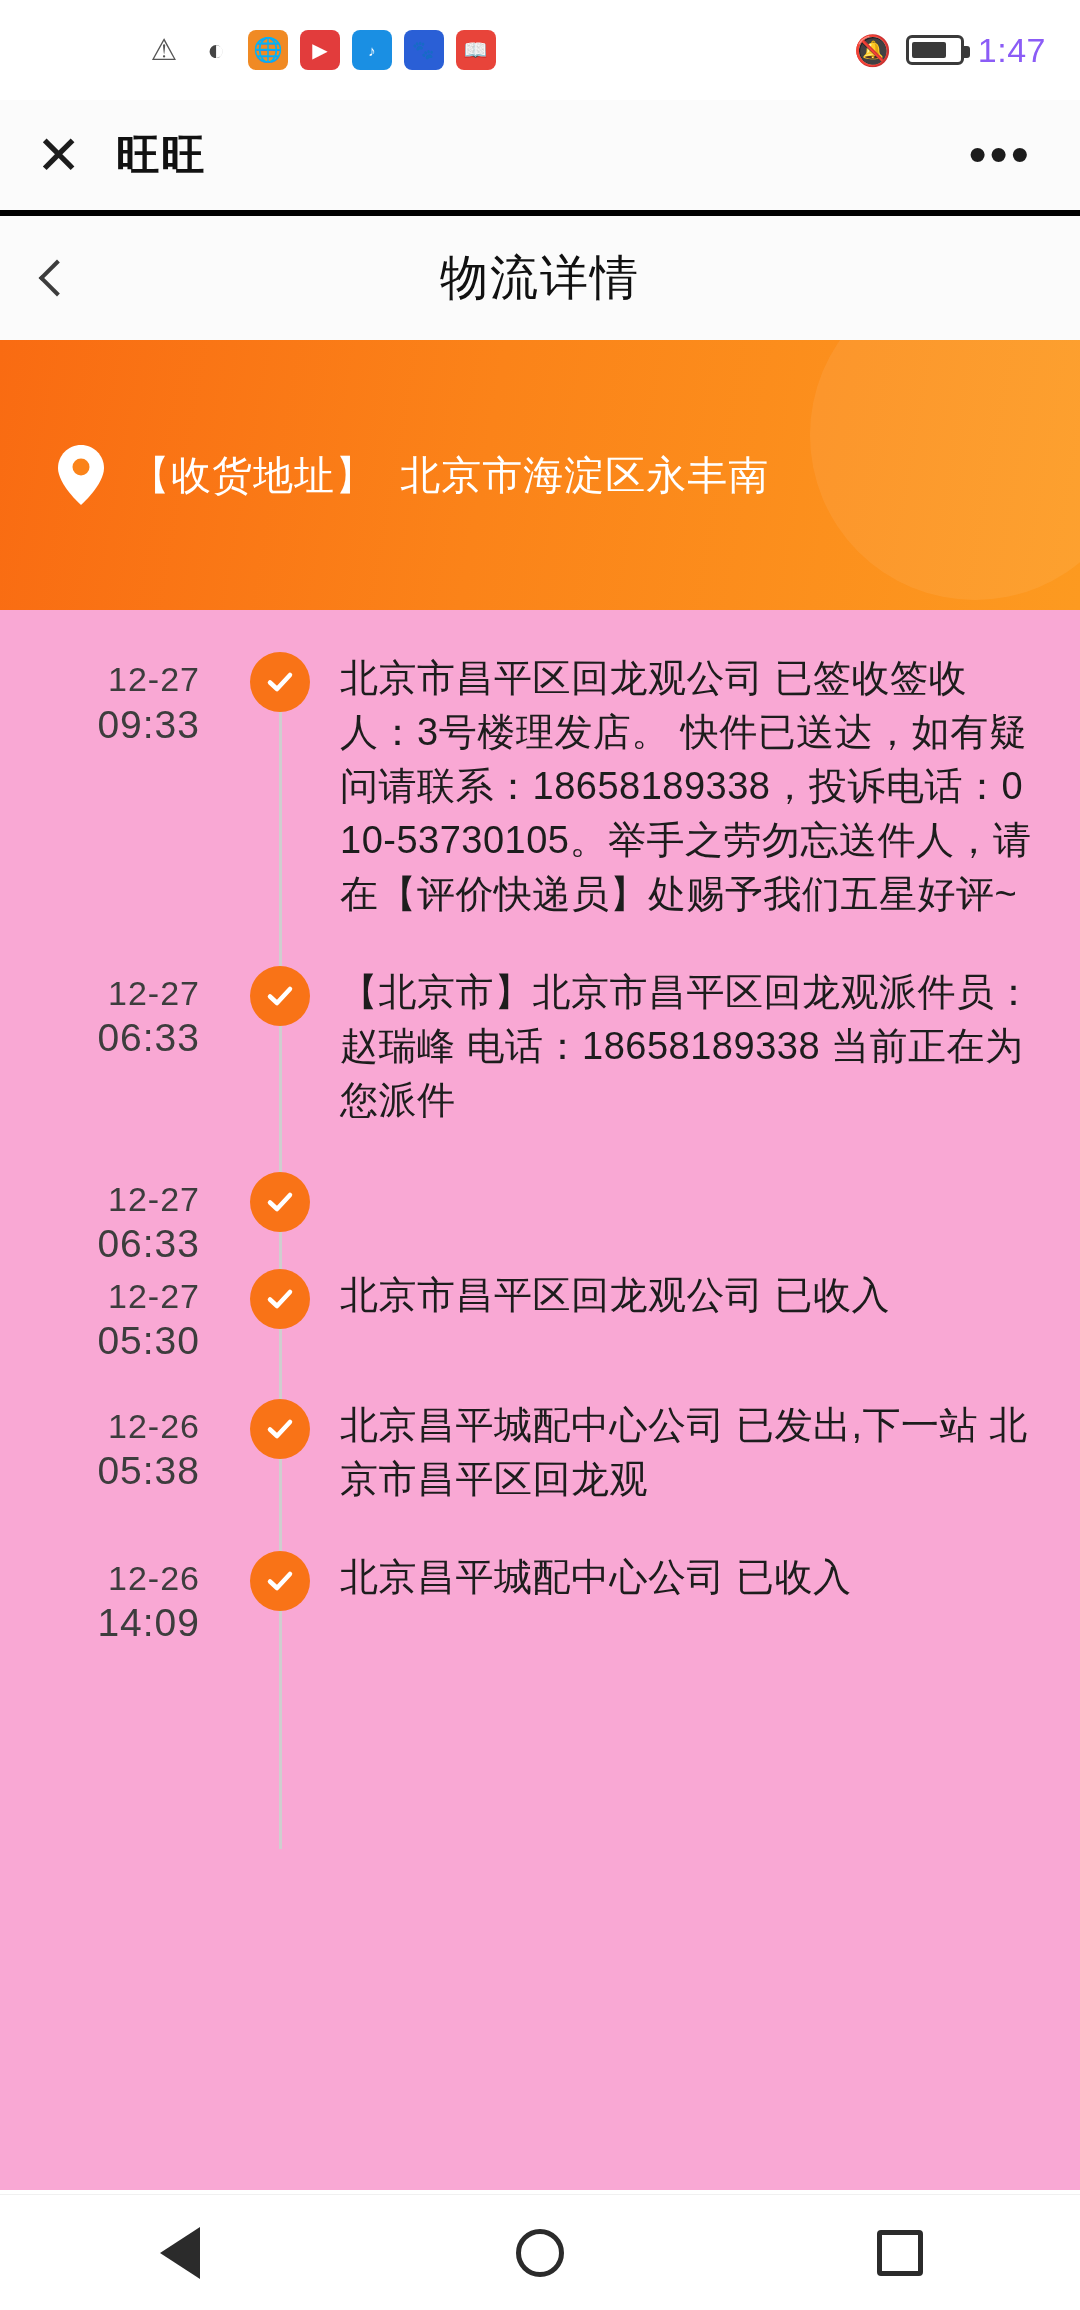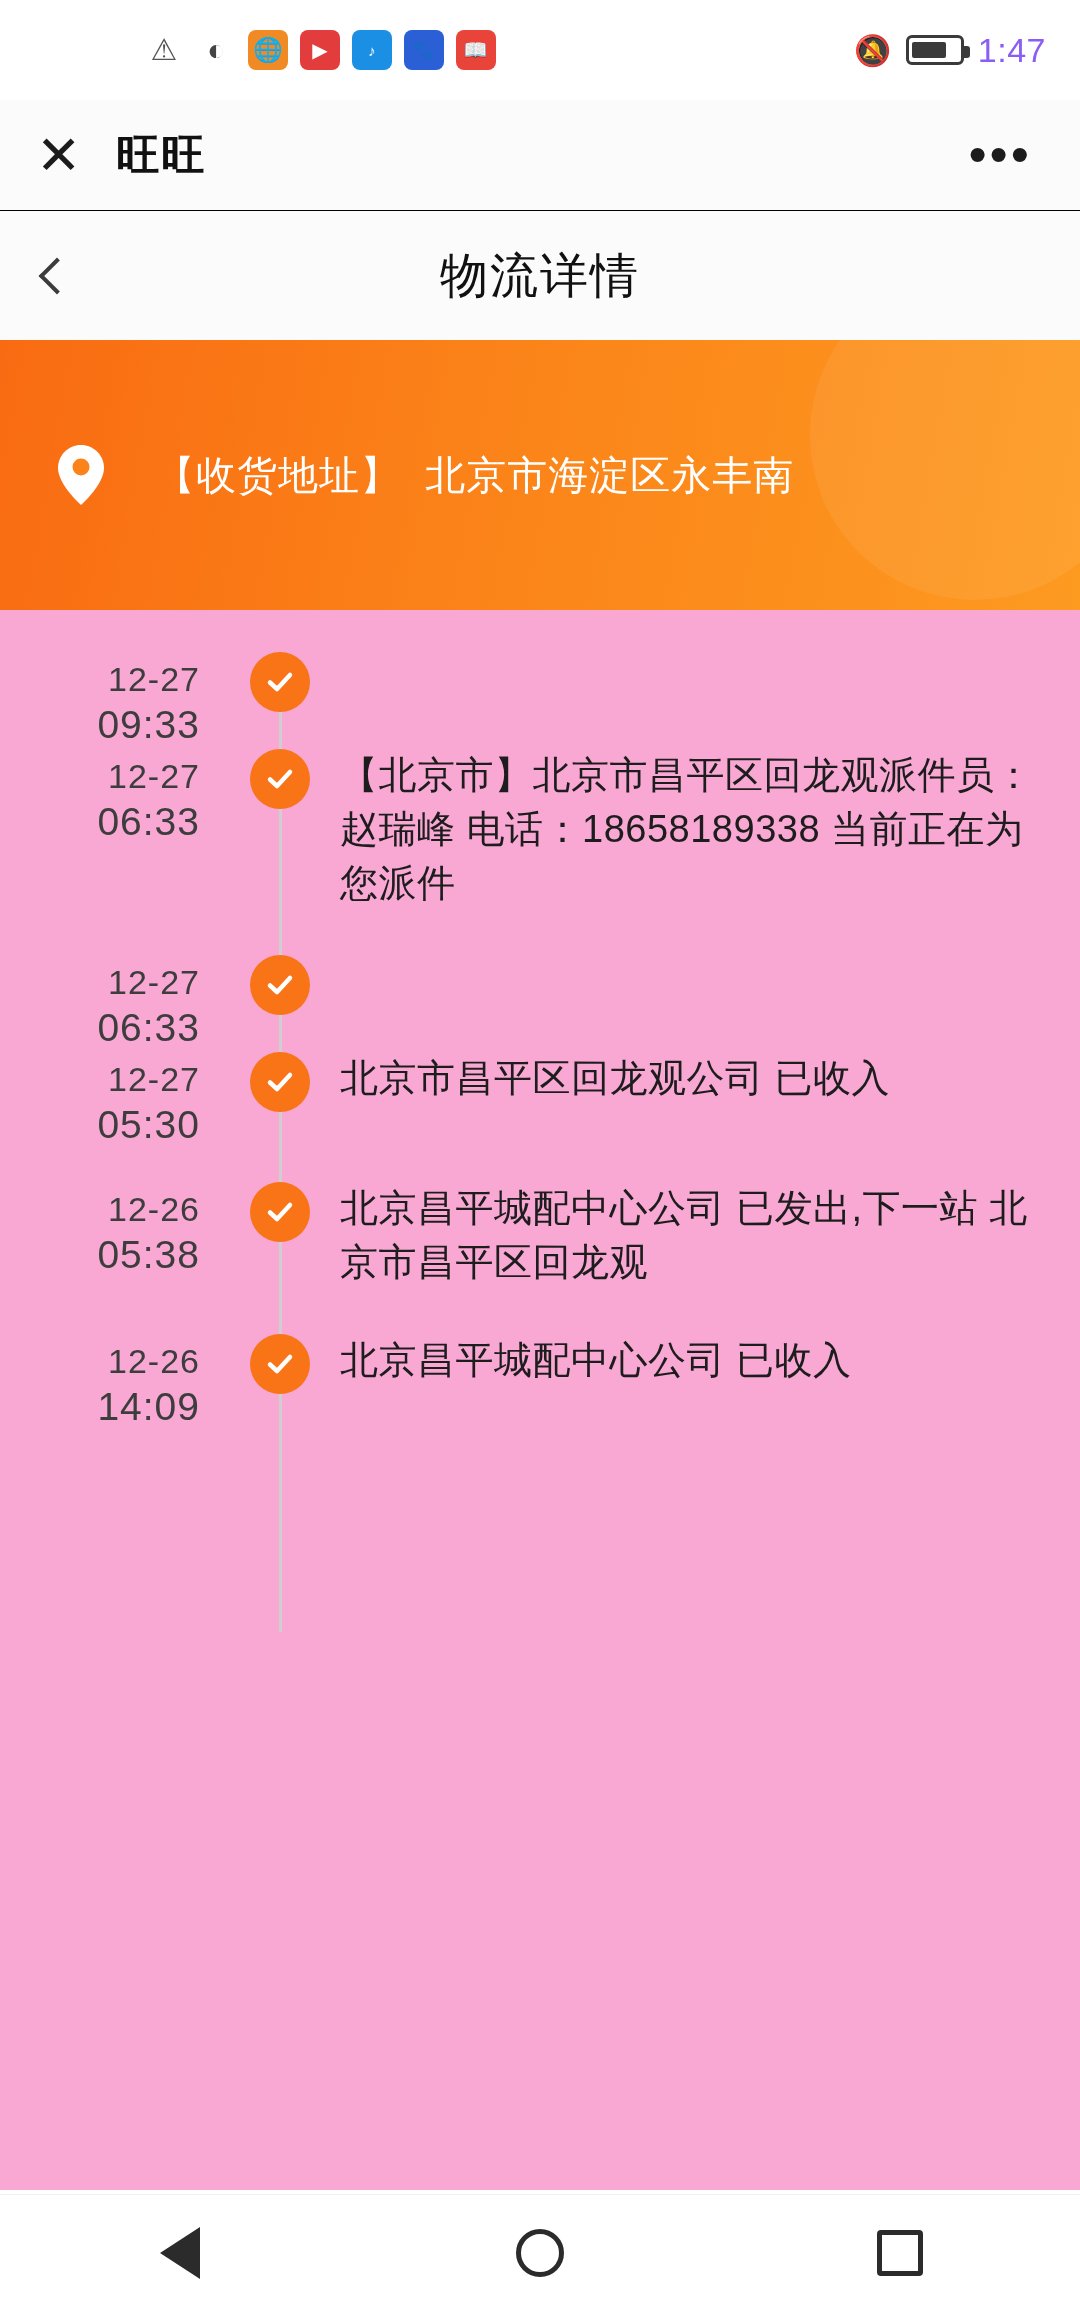--- a/index.html
+++ b/index.html
@@ -104,21 +104,21 @@
     font-size: 52px;
     color: #1c1c1c;
     letter-spacing: 3px;
     line-height: 0.6;
   }
 
   
   .pageheader {
     height: 130px;
     background: #fbfbfb;
-    border-top: 1px solid #000000;
+    border-top: 6px solid #000000;
     display: flex;
     align-items: center;
     justify-content: center;
     position: relative;
   }
   .back-chevron {
     position: absolute;
     left: 32px;
     width: 50px; height: 50px;
     display: flex; align-items: center; justify-content: center;
@@ -160,21 +160,21 @@
     flex: 0 0 auto;
     margin-right: 26px;
   }
   .pin svg { display: block; }
   .addr-text {
     font-size: 40px;
     color: #ffffff;
     letter-spacing: 1px;
     line-height: 1.2;
   }
-  .addr-label { font-weight: 400; margin-left: 25px; }
+  .addr-label { font-weight: 400; }
   .addr-value { margin-left: 12px; }
 
   
   .timeline {
     padding: 42px 0 0 0;
     background: #f9a8d4;
     position: relative;
     height: 1580px;
     overflow: hidden;
   }
@@ -324,20 +324,21 @@
     </div>
     <div class="tl-rail">
       <div class="tl-line"></div>
       <div class="tl-dot">
         <svg width="34" height="34" viewBox="0 0 34 34">
             <path d="M7 17.5 L14 24 L27 10" fill="none" stroke="#ffffff" stroke-width="4.5" stroke-linecap="round" stroke-linejoin="round"></path>
           </svg>
       </div>
     </div>
     <div class="tl-body">
+      <div class="tl-text">北京市昌平区回龙观公司 已签收签收人：3号楼理发店。 快件已送达，如有疑问请联系：18658189338，投诉电话：010-53730105。举手之劳勿忘送件人，请在【评价快递员】处赐予我们五星好评~</div>
       <div class="tl-spacer"></div>
     </div>
   </div>
 
   <div class="tl-item">
     <div class="tl-date">
       <div class="d1">12-27</div>
       <div class="d2">06:33</div>
     </div>
     <div class="tl-rail">

